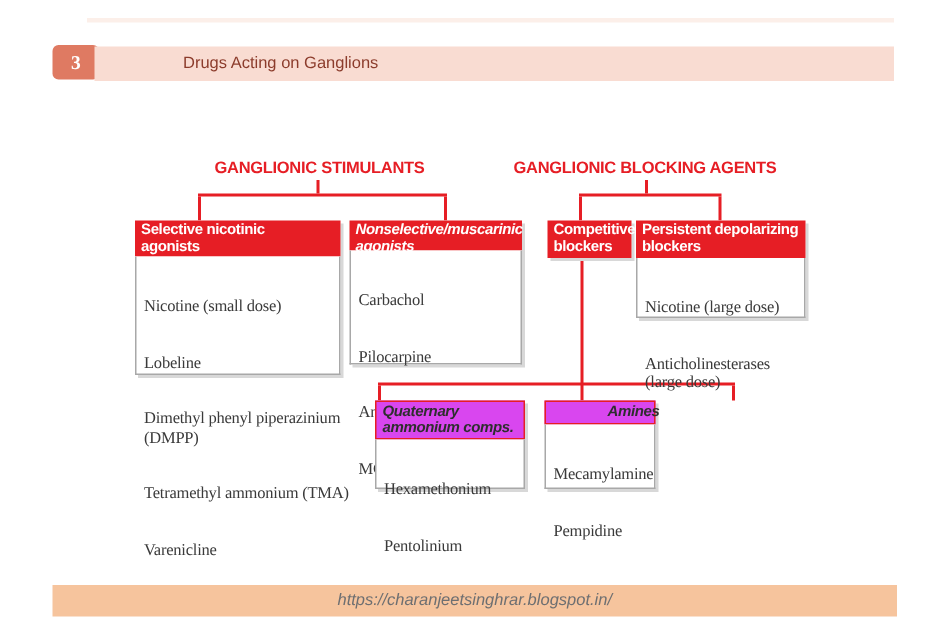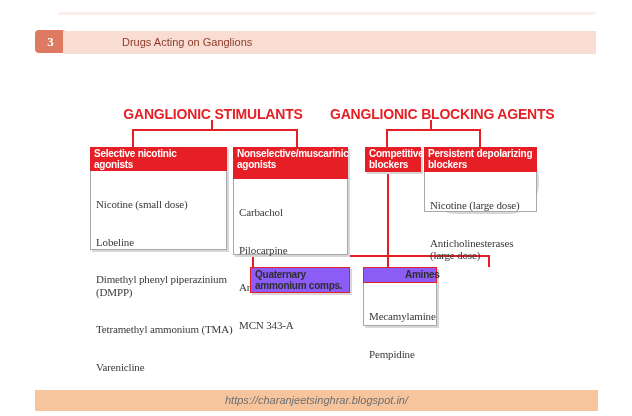--- a/index.html
+++ b/index.html
@@ -4,28 +4,28 @@
 <style>
   html,body{margin:0;padding:0;background:#fff;}
   .stage{position:relative;width:632px;height:416px;background:#ffffff;overflow:hidden;
          font-family:"Liberation Sans",sans-serif;}
   .topline{position:absolute;left:58px;top:12px;width:538px;height:3px;background:#fcefe9;}
   .headerbar{position:absolute;left:63px;top:31px;width:533px;height:23px;background:#f9dcd2;}
   .headerbar .title{position:absolute;left:15px;top:0;line-height:23px;font-size:11px;color:#8c3c2c;margin-left:44px;}
   .badge{position:absolute;left:35px;top:30px;width:31px;height:23px;background:#df7a62;
          border-radius:4px;color:#fff;font-family:"Liberation Serif",serif;font-weight:bold;
          font-size:13px;text-align:center;line-height:23px;}
-  .branch-title{position:absolute;color:#e61e25;font-weight:bold;font-size:14px;
+  .branch-title{position:absolute;color:#e61e25;font-weight:bold;font-size:11px;
                 text-align:center;letter-spacing:-0.2px;white-space:pre;}
   .cline{position:absolute;background:#e61e25;}
   .box{position:absolute;box-sizing:border-box;box-shadow:2px 2px 0 #d8d8d8;background:#fff;}
   .box-header{box-sizing:border-box;background:#e61e25;color:#ffffff;font-weight:bold;
               font-size:10px;line-height:11px;padding:1px 4px;letter-spacing:-0.25px;
               white-space:pre;overflow:visible;}
-  .salmon .box-header{background:#8b5cf6;color:#2e2e2e;border:1px solid #e61e25;}
+  .salmon .box-header{background:#d946ef;color:#2e2e2e;border:1px solid #e61e25;font-style:italic;}
   .box-body{box-sizing:border-box;border:1px solid #a8a8a8;border-top:none;background:#fff;
             padding:2px 5px;font-family:"Liberation Serif",serif;font-size:11px;
             line-height:12.5px;color:#3a3a3a;letter-spacing:-0.15px;white-space:pre;}
   .footerbar{position:absolute;left:35px;top:390px;width:563px;height:21px;background:#f6c49d;}
   .footerbar .url{width:100%;text-align:center;line-height:21px;font-size:11px;
                   font-style:italic;color:#6e6f71;}
 </style>
 </head>
 <body>
 
@@ -63,48 +63,52 @@
       <div>Nicotine (small dose)</div>
       <div>Lobeline</div>
       <div>Dimethyl phenyl piperazinium
 (DMPP)</div>
       <div>Tetramethyl ammonium (TMA)</div>
       <div>Varenicline</div>
     </div>
   </div>
 
   <div class="box" style="left:233px;top:147px;width:115px;">
-    <div class="box-header" style="height:32px;">Nonselective/muscarinic
+    <div class="box-header" style="height:20px;font-style:italic;">Nonselective/muscarinic
 agonists</div>
     <div class="box-body" style="height:76px;">
       <div>Carbachol</div>
       <div>Pilocarpine</div>
       <div>Anticholinesterases</div>
       <div>MCN 343-A</div>
     </div>
   </div>
 
   <div class="box" style="left:365px;top:147px;width:56px;">
     <div class="box-header" style="height:25px;">Competitive
 blockers</div>
   </div>
 
-  <div class="box" style="left:424px;top:147px;width:113px;border-radius:30px;">
+  <div class="box" style="left:424px;top:147px;width:113px;">
     <div class="box-header" style="height:25px;">Persistent depolarizing
 blockers</div>
     <div class="box-body" style="height:40px;">
       <div>Nicotine (large dose)</div>
       <div>Anticholinesterases
 (large dose)</div>
     </div>
   </div>
 
   <div class="box salmon" style="left:250px;top:267px;width:100px;">
     <div class="box-header" style="height:26px;">Quaternary
 ammonium comps.</div>
+    <div class="box-body" style="height:33px;">
+      <div>Hexamethonium</div>
+      <div>Pentolinium</div>
+    </div>
   </div>
 
   <div class="box salmon" style="left:363px;top:267px;width:74px;">
     <div class="box-header" style="height:16px;padding-left:41px;">Amines</div>
     <div class="box-body" style="height:43px;">
       <div>Mecamylamine</div>
       <div>Pempidine</div>
     </div>
   </div>
 

